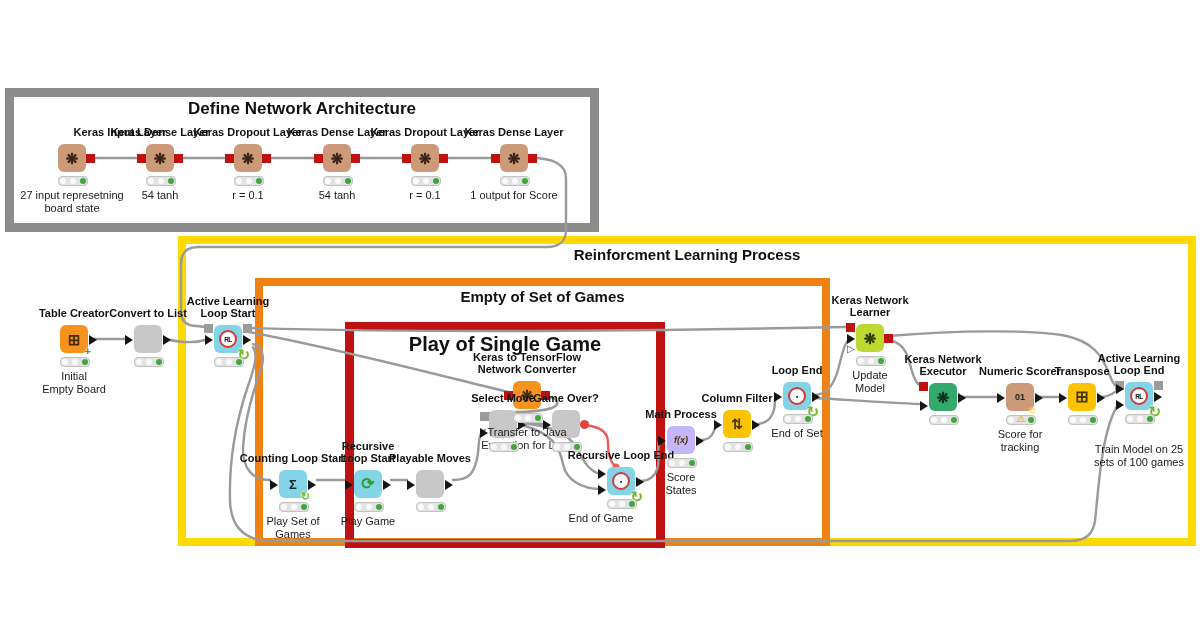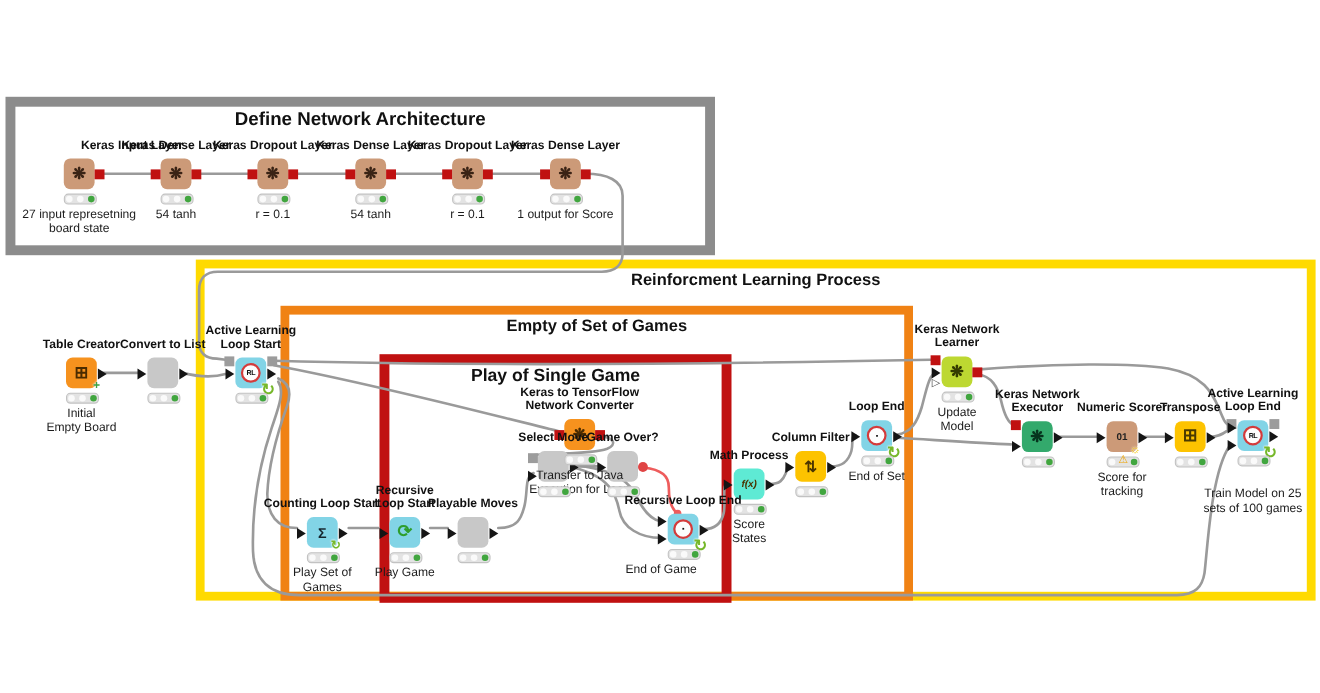--- a/index.html
+++ b/index.html
@@ -42,31 +42,31 @@
   .node-label{position:absolute;transform:translateX(-50%);text-align:center;
               font-weight:bold;font-size:11px;line-height:1.1;color:#111;
               white-space:pre;z-index:4;}
   .node-annotation{position:absolute;transform:translateX(-50%);text-align:center;
               font-size:11px;line-height:1.15;color:#1c1c1c;white-space:pre;z-index:4;}
 </style>
 </head>
 <body>
 
 <div class="canvas">
-  <div class="group" style="left: 5px; top: 88px; width: 645px; height: 144px; border: 9px solid rgb(140, 140, 140);">
+  <div class="group" style="left: 5px; top: 88px; width: 594px; height: 144px; border: 9px solid rgb(140, 140, 140);">
     <div class="group-title" style="font-size: 17px;">Define Network Architecture</div>
   </div>
   <div class="group" style="left: 178px; top: 236px; width: 1018px; height: 310px; border: 8px solid rgb(255, 218, 0);">
     <div class="group-title" style="font-size: 15px;">Reinforcment Learning Process</div>
   </div>
   <div class="group" style="left: 255px; top: 278px; width: 575px; height: 268px; border: 8px solid rgb(240, 130, 20);">
     <div class="group-title" style="font-size: 15px;">Empty of Set of Games</div>
   </div>
   <div class="group" style="left: 345px; top: 322px; width: 320px; height: 226px; border: 9px solid rgb(192, 17, 17);">
-    <div class="group-title" style="font-size: 16px;">Play of Single Game</div>
+    <div class="group-title" style="font-size: 20px;">Play of Single Game</div>
   </div>
   <svg id="wires" width="1200" height="630">
       <path d="M90,158 L142,158" fill="none" stroke="#9A9A9A" stroke-width="2.4" stroke-linecap="round"></path>
       <path d="M178,158 L230,158" fill="none" stroke="#9A9A9A" stroke-width="2.4" stroke-linecap="round"></path>
       <path d="M266,158 L319,158" fill="none" stroke="#9A9A9A" stroke-width="2.4" stroke-linecap="round"></path>
       <path d="M355,158 L407,158" fill="none" stroke="#9A9A9A" stroke-width="2.4" stroke-linecap="round"></path>
       <path d="M443,158 L496,158" fill="none" stroke="#9A9A9A" stroke-width="2.4" stroke-linecap="round"></path>
       <path d="M532,158 C552,158 566,164 566,178 L566,230 C566,241 559,247 547,247 L198,247 C187,247 181,253 181,264 L181,311 C181,321 187,326 197,326 L205,327" fill="none" stroke="#9A9A9A" stroke-width="2.4" stroke-linecap="round"></path>
       <path d="M249,328 C430,333 650,331 846,327" fill="none" stroke="#9A9A9A" stroke-width="2.4" stroke-linecap="round"></path>
       <path d="M249,332 C340,349 438,375 508,392" fill="none" stroke="#9A9A9A" stroke-width="2.4" stroke-linecap="round"></path>
@@ -284,21 +284,21 @@
         <span class="port tri-in pos-l-dn"></span>
         <span class="port tri-out pos-r"></span>
       </div>
       <div class="traffic" style="left: 607px; top: 499px;">
         <span class="dot"></span>
         <span class="dot"></span>
         <span class="dot dot-green"></span>
       </div>
       <div class="node-label" style="left: 621px; top: 449px;">Recursive Loop End</div>
       <div class="node-annotation" style="left: 601px; top: 512px;">End of Game</div>
-      <div class="node" style="left: 667px; top: 426px; background: #5eead4;">
+      <div class="node" style="left: 667px; top: 426px; background: #c4b5fd;">
         <span class="glyph" style="color: rgb(74, 53, 0); font-size: 9px; font-style: italic;">f(x)</span>
         <span class="port tri-in pos-l"></span>
         <span class="port tri-out pos-r"></span>
       </div>
       <div class="traffic" style="left: 667px; top: 458px;">
         <span class="dot"></span>
         <span class="dot"></span>
         <span class="dot dot-green"></span>
       </div>
       <div class="node-label" style="left: 681px; top: 408px;">Math Process</div>

